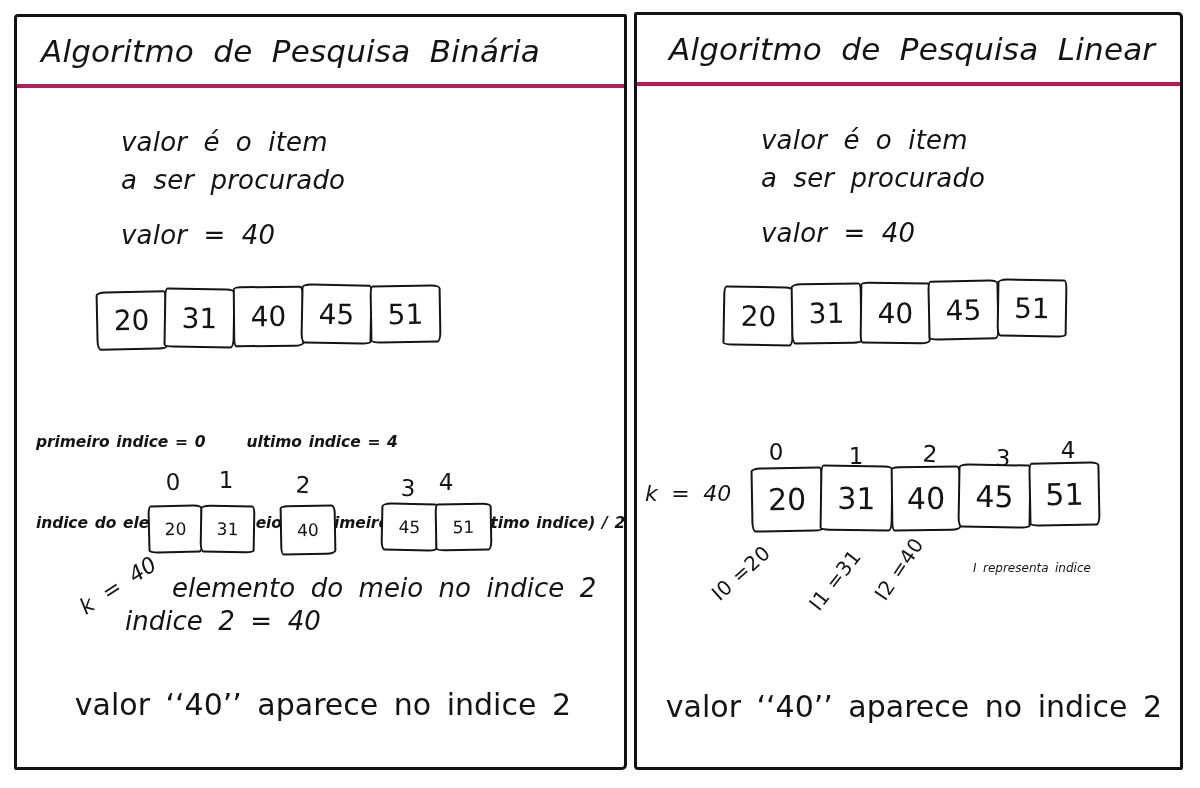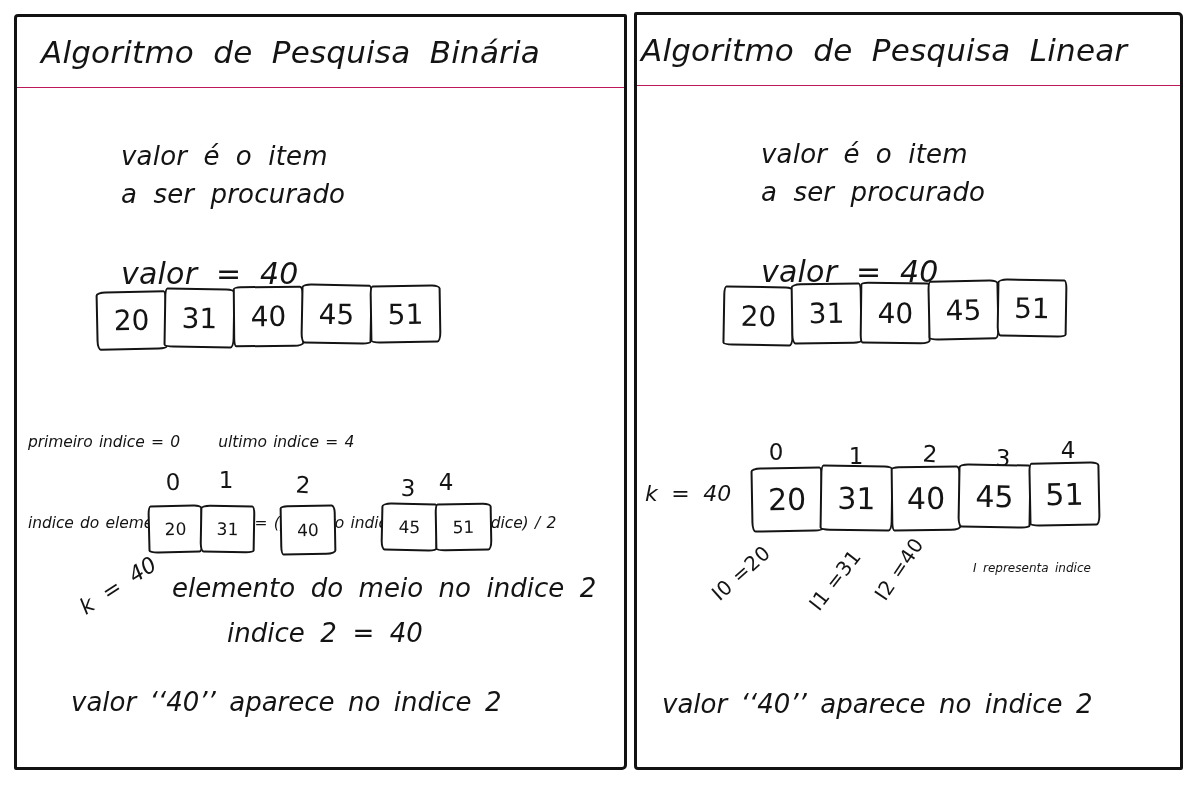--- a/index.html
+++ b/index.html
@@ -5,28 +5,28 @@
   * { margin:0; padding:0; box-sizing:border-box; }
   html,body { width:1200px; height:788px; background:#ffffff; overflow:hidden; }
   body { position:relative; font-family:"DejaVu Sans", sans-serif; color:#141414; }
 
   .panel { position:absolute; background:#fff; border:3px solid #121212; }
   .panel-left  { left:14px; top:14px;  width:613px; height:756px; border-radius:4px 2px 5px 2px; }
   .panel-right { left:634px; top:12px; width:549px; height:758px; border-radius:2px 5px 2px 4px; }
 
   .panel-title {
     position:absolute; left:0; right:0; top:0; height:71px;
-    border-bottom:1px solid #be185d;
+    border-bottom:4px solid #be185d;
     display:flex; align-items:center; padding-left:24px;
     font-style:italic; font-size:31px; letter-spacing:.2px; word-spacing:.30em;
   }
 
   .hand  { font-style:italic; word-spacing:.30em; letter-spacing:.2px; }
-  .intro { position:absolute; font-size:26px; line-height:38px;margin-top:14px; }
-  .value-line { position:absolute; font-size:30px;margin-top:36px; }
+  .intro { position:absolute; font-size:26px; line-height:38px; }
+  .value-line { position:absolute; font-size:26px; }
 
   .array-row { position:absolute; display:flex; }
   .cell {
     background:#fff; border:2.6px solid #141414;
     display:flex; align-items:center; justify-content:center;
     font-size:28px; font-style:normal;
   }
   .cell + .cell { margin-left:-2.6px; }
   .sr1 { border-radius:10px 3px 9px 4px / 4px 9px 3px 10px; }
   .sr2 { border-radius:3px 9px 4px 10px / 9px 4px 10px 3px; }
@@ -39,22 +39,22 @@
                font-size:23px; font-style:normal; }
 
   .group-row { position:absolute; display:flex; }
   .small-cell { width:55px; height:48px; font-size:17px; }
 
   .k-label { position:absolute; font-style:italic; font-size:22px; word-spacing:.3em;
              width:110px; text-align:center; }
   .rot { transform-origin:center center; }
 
   .result-line { position:absolute; font-size:26px; font-style:italic; word-spacing:.28em; }
-  .conclusion  { position:absolute; font-size:26px; font-style:italic; word-spacing:.2em;
-                 width:500px; text-align:left; }
+  .conclusion  { position:absolute; font-size:30px; word-spacing:.2em;
+                 width:500px; text-align:right; }
   .step-label  { position:absolute; width:100px; text-align:center;
                  font-size:20px; font-style:normal; letter-spacing:.5px; }
   .index-note  { position:absolute; font-size:12px; font-style:italic; word-spacing:.22em; }
 </style>
 </head>
 <body>
 
 <section class="panel panel-left">
 
   <header class="panel-title">
@@ -69,21 +69,21 @@
   <div class="value-line hand" style="left:104px; top:203px;">valor = 40</div>
 
   <div class="array-row" style="left:79px; top:268px;">
     <div class="cell sr1" style="width:71px;height:59px;transform:rotate(-1.2deg) translateY(6px);">20</div>
     <div class="cell sr2" style="width:71px;height:60px;transform:rotate(.9deg) translateY(3px);">31</div>
     <div class="cell sr3" style="width:71px;height:61px;transform:rotate(-.5deg) translateY(1px);">40</div>
     <div class="cell sr1" style="width:71px;height:60px;transform:rotate(1.1deg) translateY(-1px);">45</div>
     <div class="cell sr2" style="width:71px;height:58px;transform:rotate(-.9deg) translateY(0);">51</div>
   </div>
 
-  <div class="notes" style="left:11px; top:358px;">
+  <div class="notes" style="left:19px; top:358px;font-weight:bold;">
     <div>primeiro indice = 0      ultimo indice = 4</div>
     <div>indice do elemento do meio = (primeiro indice + ultimo indice) / 2</div>
   </div>
 
   <div class="idx-label" style="left:139px; top:452px; transform:rotate(-2deg);">0</div>
   <div class="idx-label" style="left:192px; top:450px;">1</div>
   <div class="idx-label" style="left:269px; top:455px; transform:rotate(3deg);">2</div>
   <div class="idx-label" style="left:374px; top:458px; transform:rotate(2deg);">3</div>
   <div class="idx-label" style="left:412px; top:452px;">4</div>
 
@@ -95,28 +95,28 @@
     <div class="cell small-cell sr3" style="width:56px;height:50px;transform:rotate(-1deg);">40</div>
   </div>
   <div class="group-row" style="left:364px; top:486px;">
     <div class="cell small-cell sr1" style="width:57px;transform:rotate(1.2deg);">45</div>
     <div class="cell small-cell sr2" style="width:57px;transform:rotate(-1deg);">51</div>
   </div>
 
   <div class="k-label rot" style="left:46px; top:556px; transform:rotate(-33deg);">k = 40</div>
 
   <div class="result-line" style="left:155px; top:556px;font-style:italic;">elemento do meio no indice 2</div>
-  <div class="result-line" style="left:108px; top:589px; width:400px; text-align:center;margin-top:12px;">indice 2 = 40</div>
+  <div class="result-line" style="left:108px; top:589px; width:400px; ">indice 2 = 40</div>
 
   <div class="conclusion" style="left:54px; top:670px;">valor ‘‘40’’ aparece no indice 2</div>
 </section>
 
 <section class="panel panel-right">
 
-  <header class="panel-title" style="padding-left:4px;">
+  <header class="panel-title" style="padding-left:32px;">
     <span>Algoritmo de Pesquisa Linear</span>
   </header>
 
   <div class="intro hand" style="left:124px; top:106px;">
     <div>valor é o item</div>
     <div>a ser procurado</div>
   </div>
 
   <div class="value-line hand" style="left:124px; top:203px;">valor = 40</div>
 

